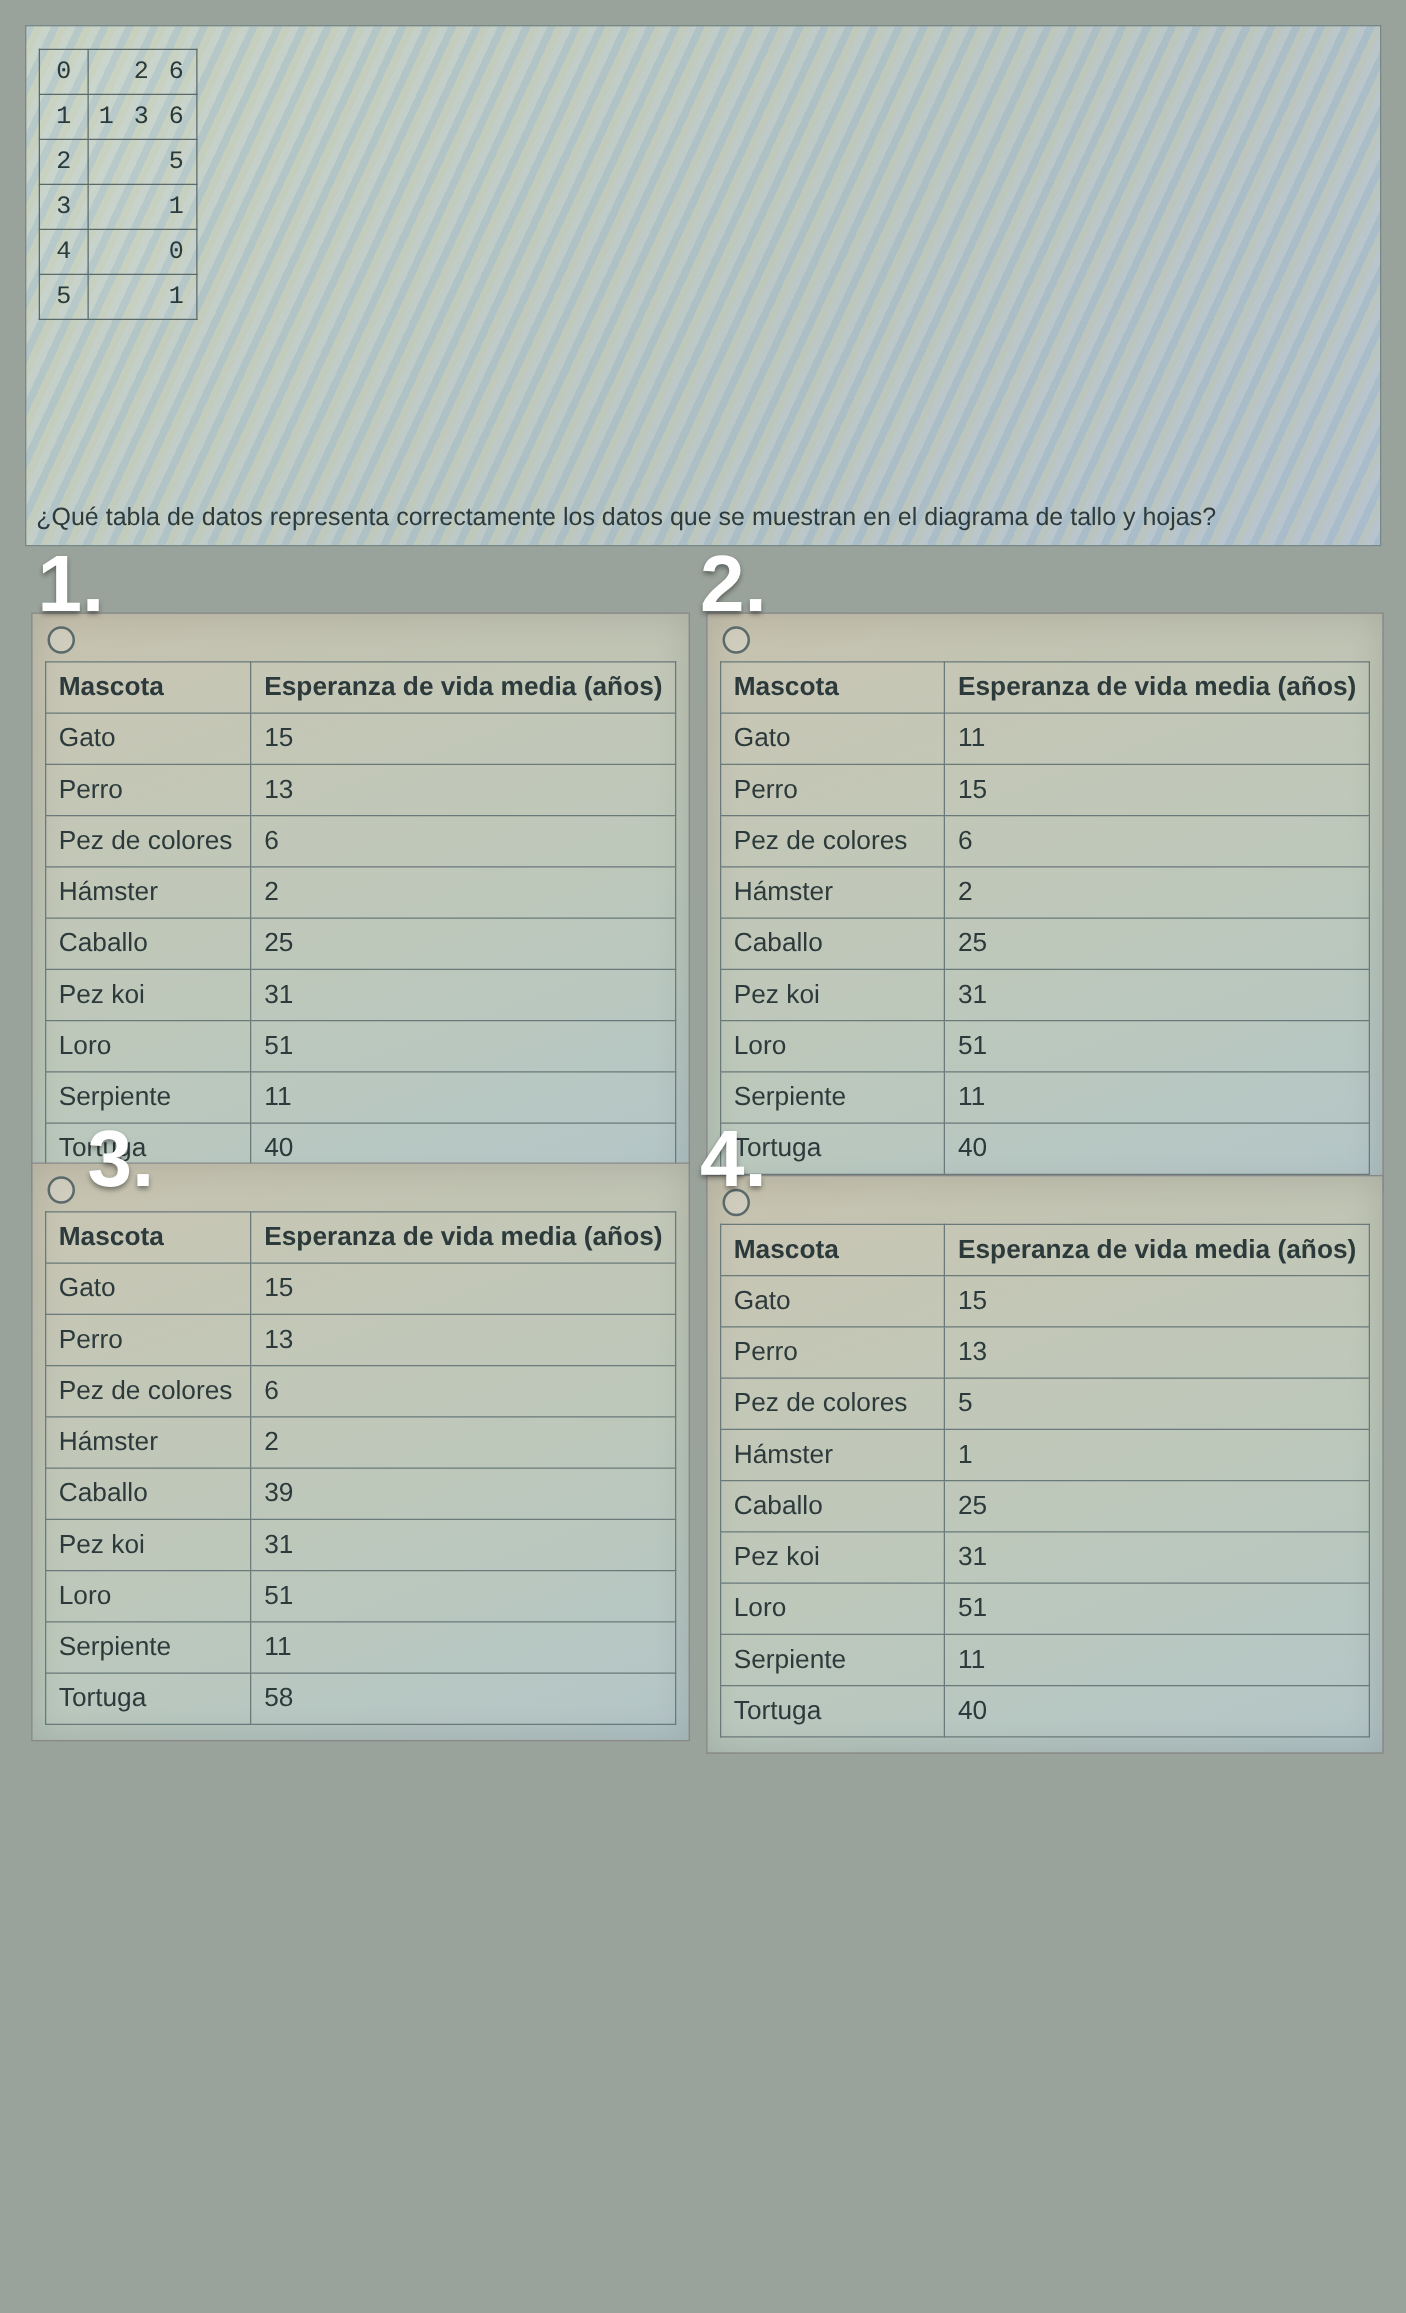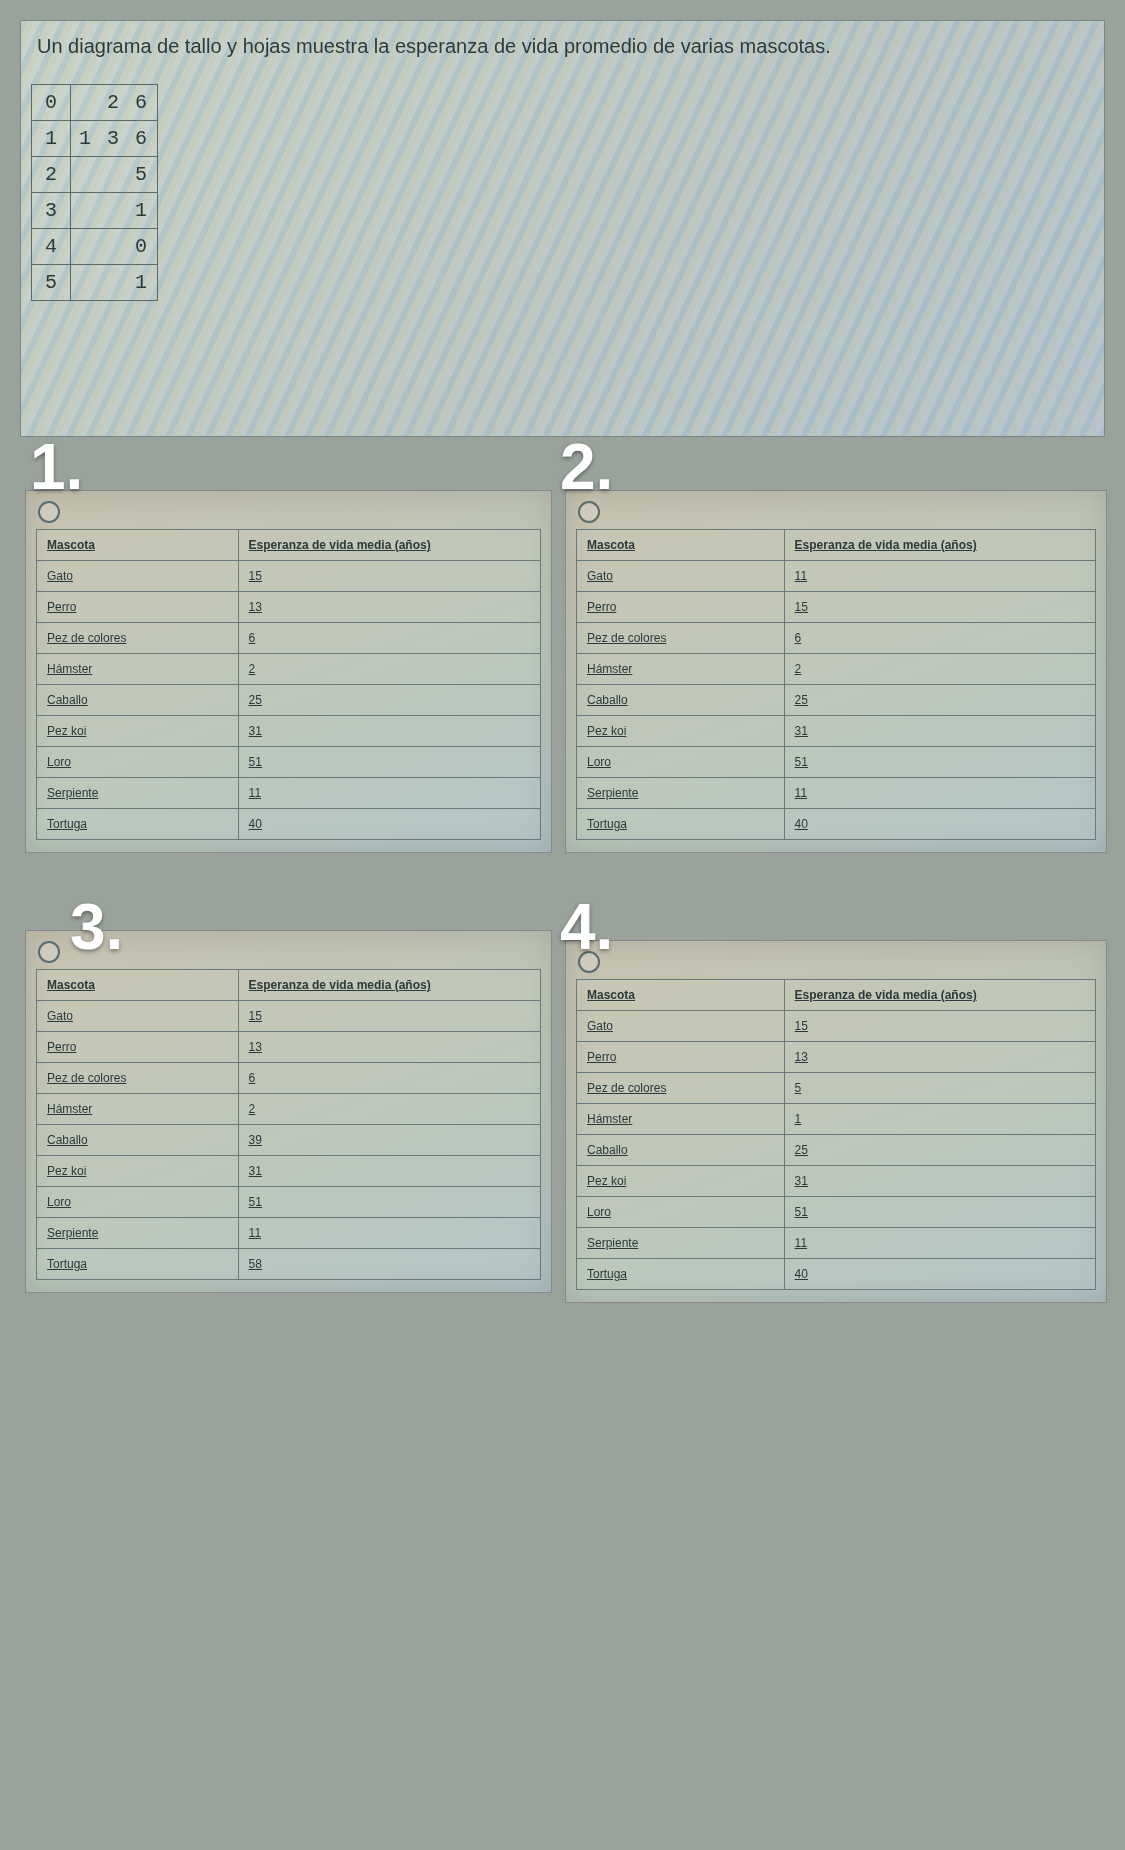--- a/index.html
+++ b/index.html
@@ -60,38 +60,37 @@
     border:1px solid #888;
     box-shadow:inset 0 0 30px rgba(0,0,0,.12);
   }
   .opt-panel .radio{
     width:18px;height:18px;border:2px solid #5a6a6a;border-radius:50%;
     margin:10px 0 6px 12px;background:rgba(255,255,255,.2);
   }
   table.data{
     border-collapse:collapse;width:calc(100% - 20px);
     margin:0 10px 12px 10px;
-    font-size:12px;color:#2c3a3b;text-decoration:underline;
+    font-size:21px;color:#2c3a3b;
   }
   table.data th,table.data td{
     border:1px solid #6a7a7a;
     padding:8px 10px;
     background:rgba(255,255,255,.05);
     text-align:left;
     white-space:nowrap;
   }
   table.data th{font-weight:700}
   table.data td.num{width:60%}
 </style>
 </head>
 <body>
 
 <div class="screen">
   <div class="moire"></div>
-  <div class="intro">Un diagrama de tallo y hojas muestra la esperanza de vida promedio de varias mascotas.</div>
   <table class="stemleaf">
     <tbody id="slbody">
         <tr>
           <td class="stem">0</td>
           <td>2 6</td>
         </tr>
         <tr>
           <td class="stem">1</td>
           <td>1 3 6</td>
         </tr>
@@ -106,20 +105,21 @@
         <tr>
           <td class="stem">4</td>
           <td>0</td>
         </tr>
         <tr>
           <td class="stem">5</td>
           <td>1</td>
         </tr>
       </tbody>
   </table>
+  <div class="q2">¿Qué tabla de datos representa correctamente los datos que se muestran en el diagrama de tallo y hojas?</div>
 </div>
 
 <div class="big-num" style="left:30px;top:430px">1.</div>
 <div class="big-num" style="left:560px;top:430px">2.</div>
 <div class="big-num" style="left:70px;top:890px">3.</div>
 <div class="big-num" style="left:560px;top:890px">4.</div>
 
 <div class="opt-panel" style="left:25px; top:490px; width:525px;">
   <div class="radio"></div>
   <table class="data">

